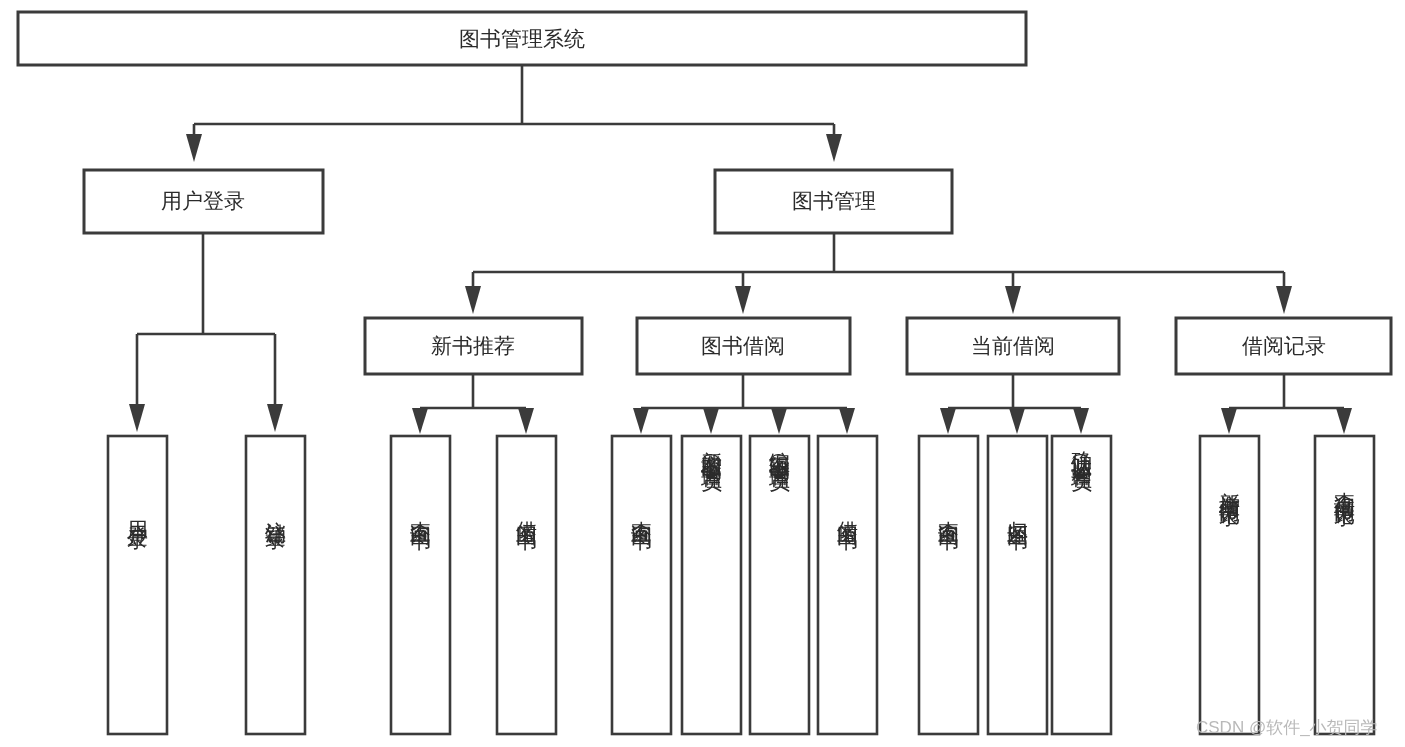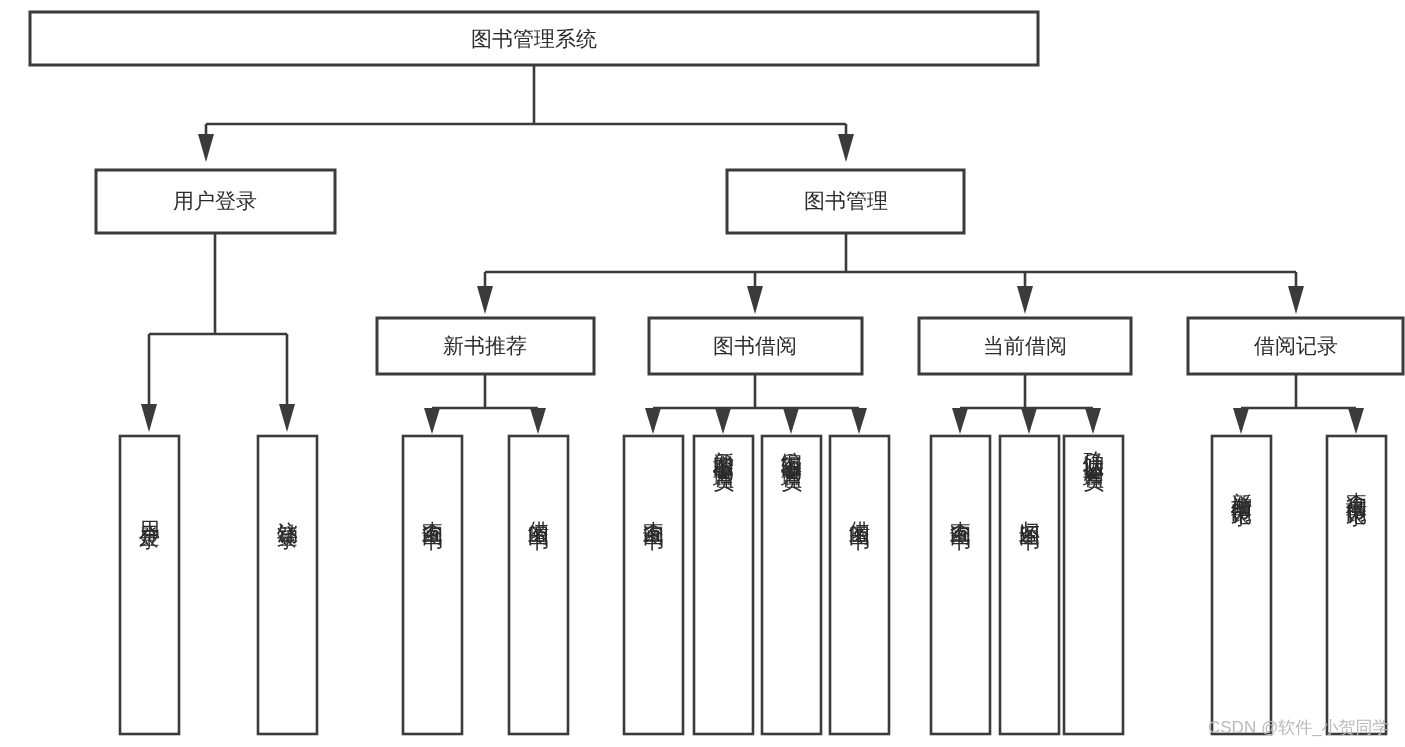--- a/index.html
+++ b/index.html
@@ -9,21 +9,21 @@
   }
   body {
     width: 1405px;
     height: 747px;
     font-family: "Liberation Sans", "DejaVu Sans", sans-serif;
     overflow: hidden;
     position: relative;
   }
   #diagram-root {
     position: absolute;
-    left: 16px;
+    left: 4px;
     top: 0;
     width: 1128px;
     height: 747px;
   }
   svg.flow {
     display: block;
     width: 1405px;
     height: 747px;
   }
   .node-box {

